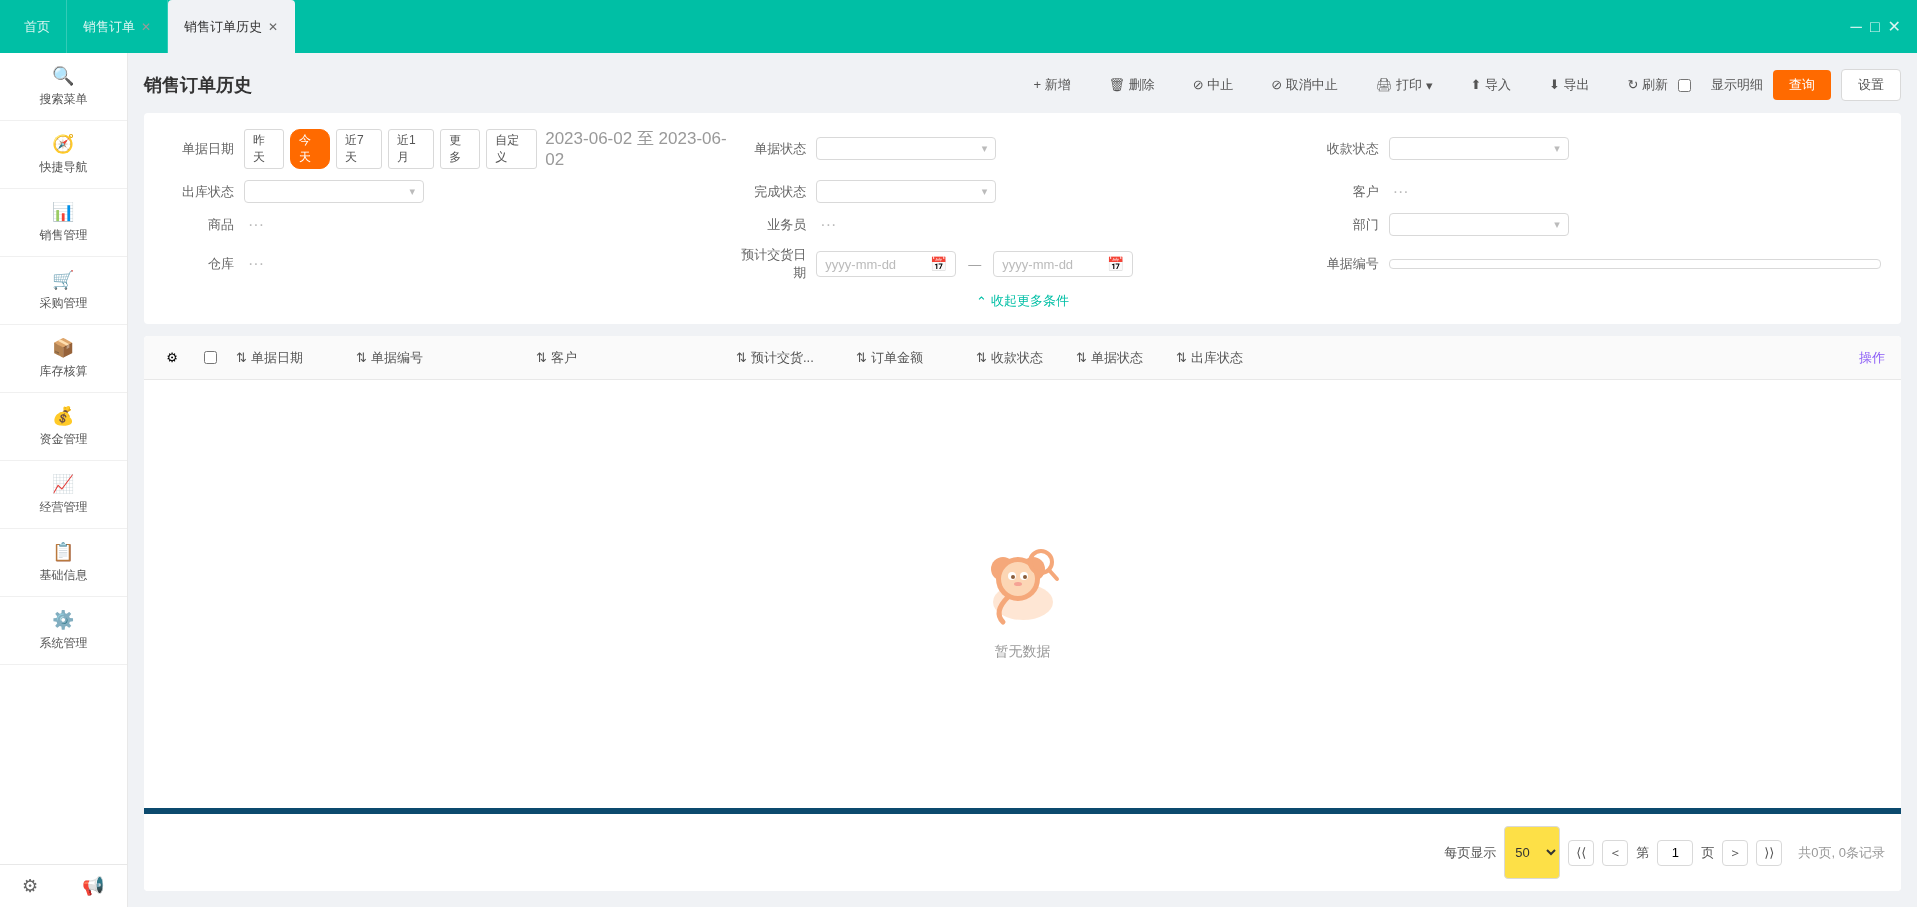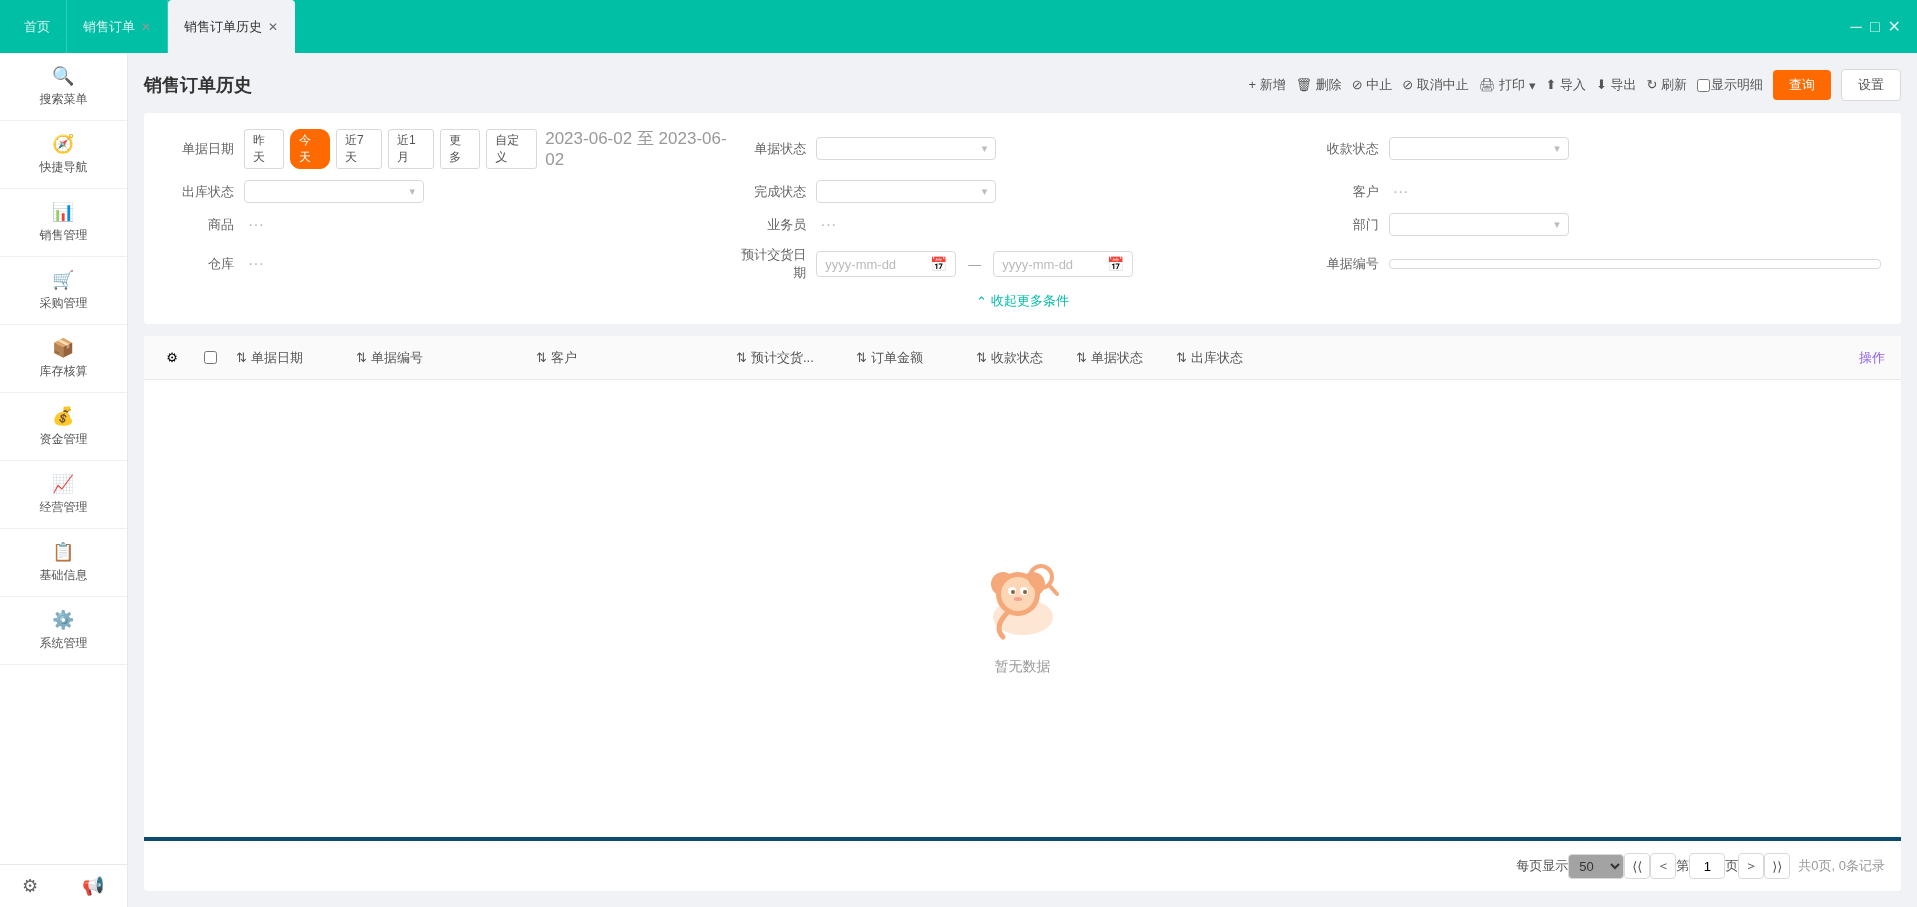--- a/index.html
+++ b/index.html
@@ -122,20 +122,21 @@
       align-items: center;
       gap: 10px;
     }
     .toolbar-btn {
       display: flex;
       align-items: center;
       gap: 4px;
       cursor: pointer;
       color: #555;
       font-size: 13px;
+      margin-left: 28px;
     }
     .btn-primary {
       background: #ff6a00;
       color: white;
       border: none;
       border-radius: 4px;
       padding: 6px 16px;
       cursor: pointer;
       font-size: 13px;
     }
@@ -144,21 +145,21 @@
       color: #555;
       border: 1px solid #d9d9d9;
       border-radius: 4px;
       padding: 6px 16px;
       cursor: pointer;
       font-size: 13px;
     }
     .display-toggle {
       display: flex;
       align-items: center;
-      gap: 1px;
+      gap: 20px;
       cursor: pointer;
       color: #555;
     }
     .display-toggle input[type=checkbox] { cursor: pointer; }
 
     
     .filter-panel {
       background: white;
       border-radius: 4px;
       padding: 14px 20px;
@@ -321,30 +322,31 @@
       font-size: 14px;
     }
 
     
     .pagination {
       display: flex;
       align-items: center;
       justify-content: flex-end;
       padding: 12px 16px;
       background: white;
-      border-top: 4px solid #0c4a6e;
+      border-top: 6px solid #0c4a6e;
+      gap: 8px;
     }
     .page-size-label { color: #555; }
     .page-size-select {
       border: 1px solid #d9d9d9;
       border-radius: 4px;
-      padding: 3px 6px;
+      padding: 17px 6px;
       color: #333;
       cursor: pointer;
-      background: #a3a3a3;
+      background: #fde047;
     }
     .page-btn {
       border: 1px solid #d9d9d9;
       background: white;
       width: 26px;
       height: 26px;
       display: flex;
       align-items: center;
       justify-content: center;
       cursor: pointer;

